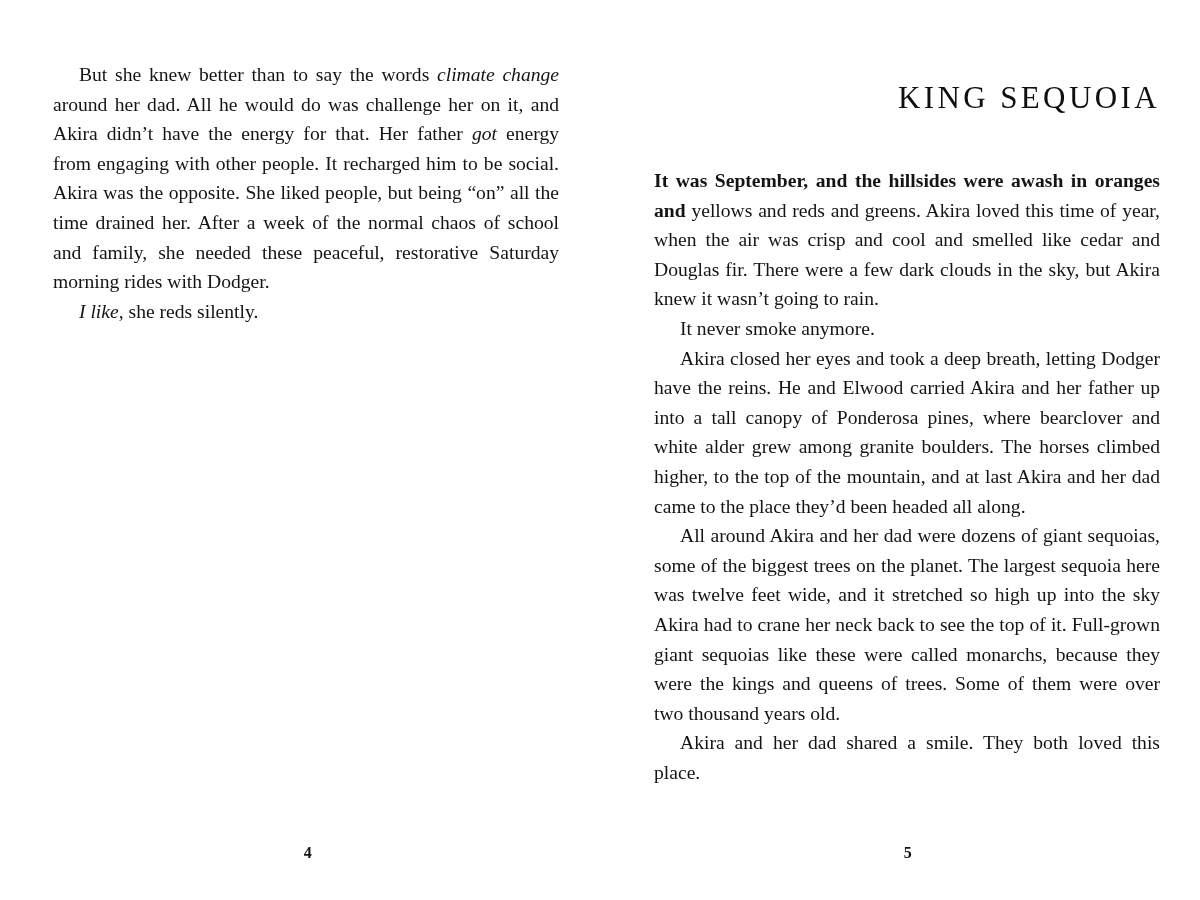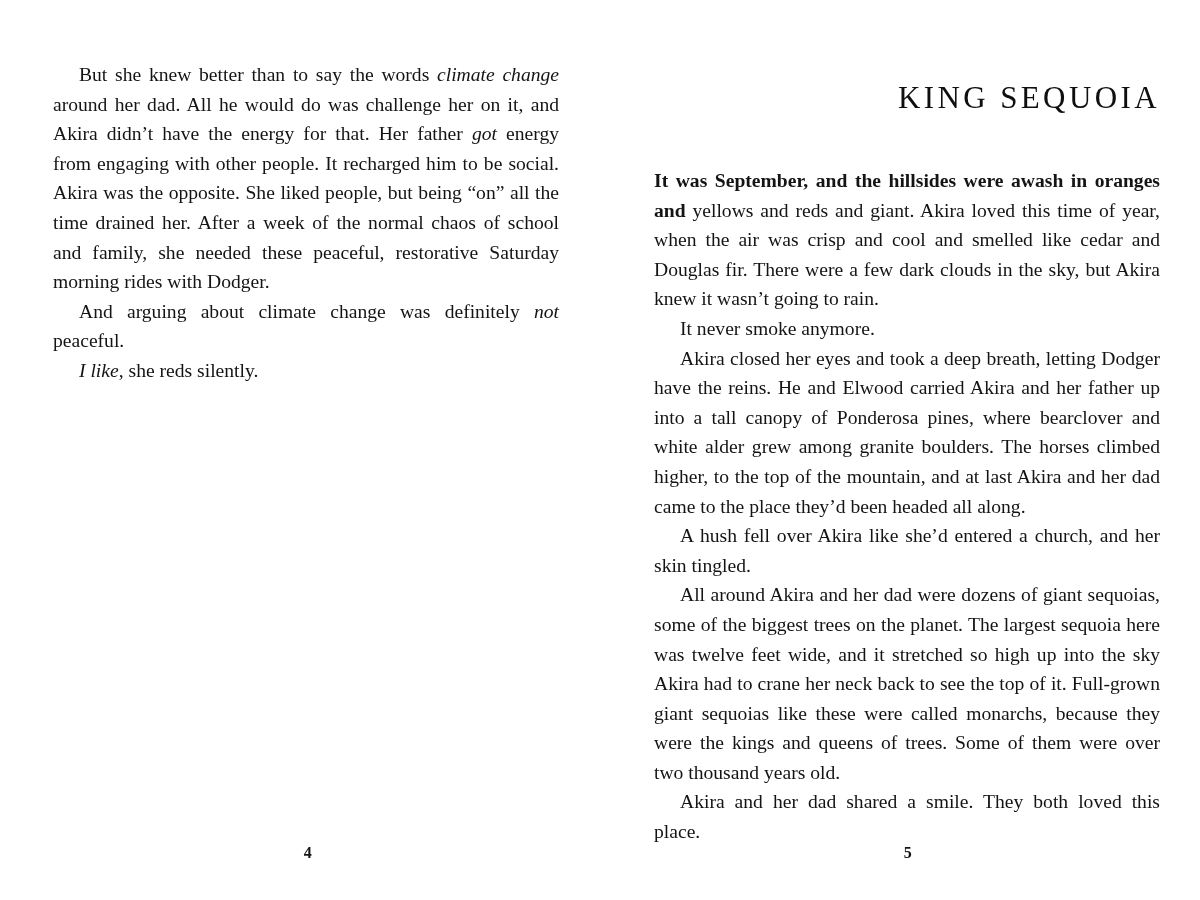--- a/index.html
+++ b/index.html
@@ -106,32 +106,30 @@
   }
 </style>
 </head>
 <body>
 
 <div class="spread">
 
   <div class="page page-left">
     <div class="text-block">
         <p><span>But she knew better than to say the words </span><em>climate change</em><span> around her dad. All he would do was challenge her on it, and Akira didn’t have the energy for that. Her father </span><em>got</em><span> energy from engaging with other people. It recharged him to be social. Akira was the opposite. She liked people, but being “on” all the time drained her. After a week of the normal chaos of school and family, she needed these peaceful, restorative Saturday morning rides with Dodger.</span></p>
-        <p><span>And arguing about climate change was definitely </span><em>not</em><span> peaceful.</span></p>
         <p><em>I like</em><span>, she reds silently.</span></p>
       </div>
     <div class="folio">4</div>
   </div>
 
   <div class="page page-right">
     <h1 class="chapter-title">KING SEQUOIA</h1>
     <div class="text-block">
-        <p class="no-indent opener"><span class="lead-in">It was September, and the hillsides were awash in oranges and</span><span> yellows and reds and giant. Akira loved this time of year, when the air was crisp and cool and smelled like cedar and Douglas fir. There were a few dark clouds in the sky, but Akira knew it wasn’t going to rain.</span></p>
+        <p class="no-indent opener"><span class="lead-in">It was September, and the hillsides were awash in oranges and</span><span> yellows and reds and greens. Akira loved this time of year, when the air was crisp and cool and smelled like cedar and Douglas fir. There were a few dark clouds in the sky, but Akira knew it wasn’t going to rain.</span></p>
         <p><span>It never smoke anymore.</span></p>
         <p><span>Akira closed her eyes and took a deep breath, letting Dodger have the reins. He and Elwood carried Akira and her father up into a tall canopy of Ponderosa pines, where bearclover and white alder grew among granite boulders. The horses climbed higher, to the top of the mountain, and at last Akira and her dad came to the place they’d been headed all along.</span></p>
-        <p><span>A hush fell over Akira like she’d entered a church, and her skin tingled.</span></p>
         <p><span>All around Akira and her dad were dozens of giant sequoias, some of the biggest trees on the planet. The largest sequoia here was twelve feet wide, and it stretched so high up into the sky Akira had to crane her neck back to see the top of it. Full-grown giant sequoias like these were called monarchs, because they were the kings and queens of trees. Some of them were over two thousand years old.</span></p>
         <p><span>Akira and her dad shared a smile. They both loved this place.</span></p>
       </div>
     <div class="folio">5</div>
   </div>
 
 </div>
 
 </body></html>

